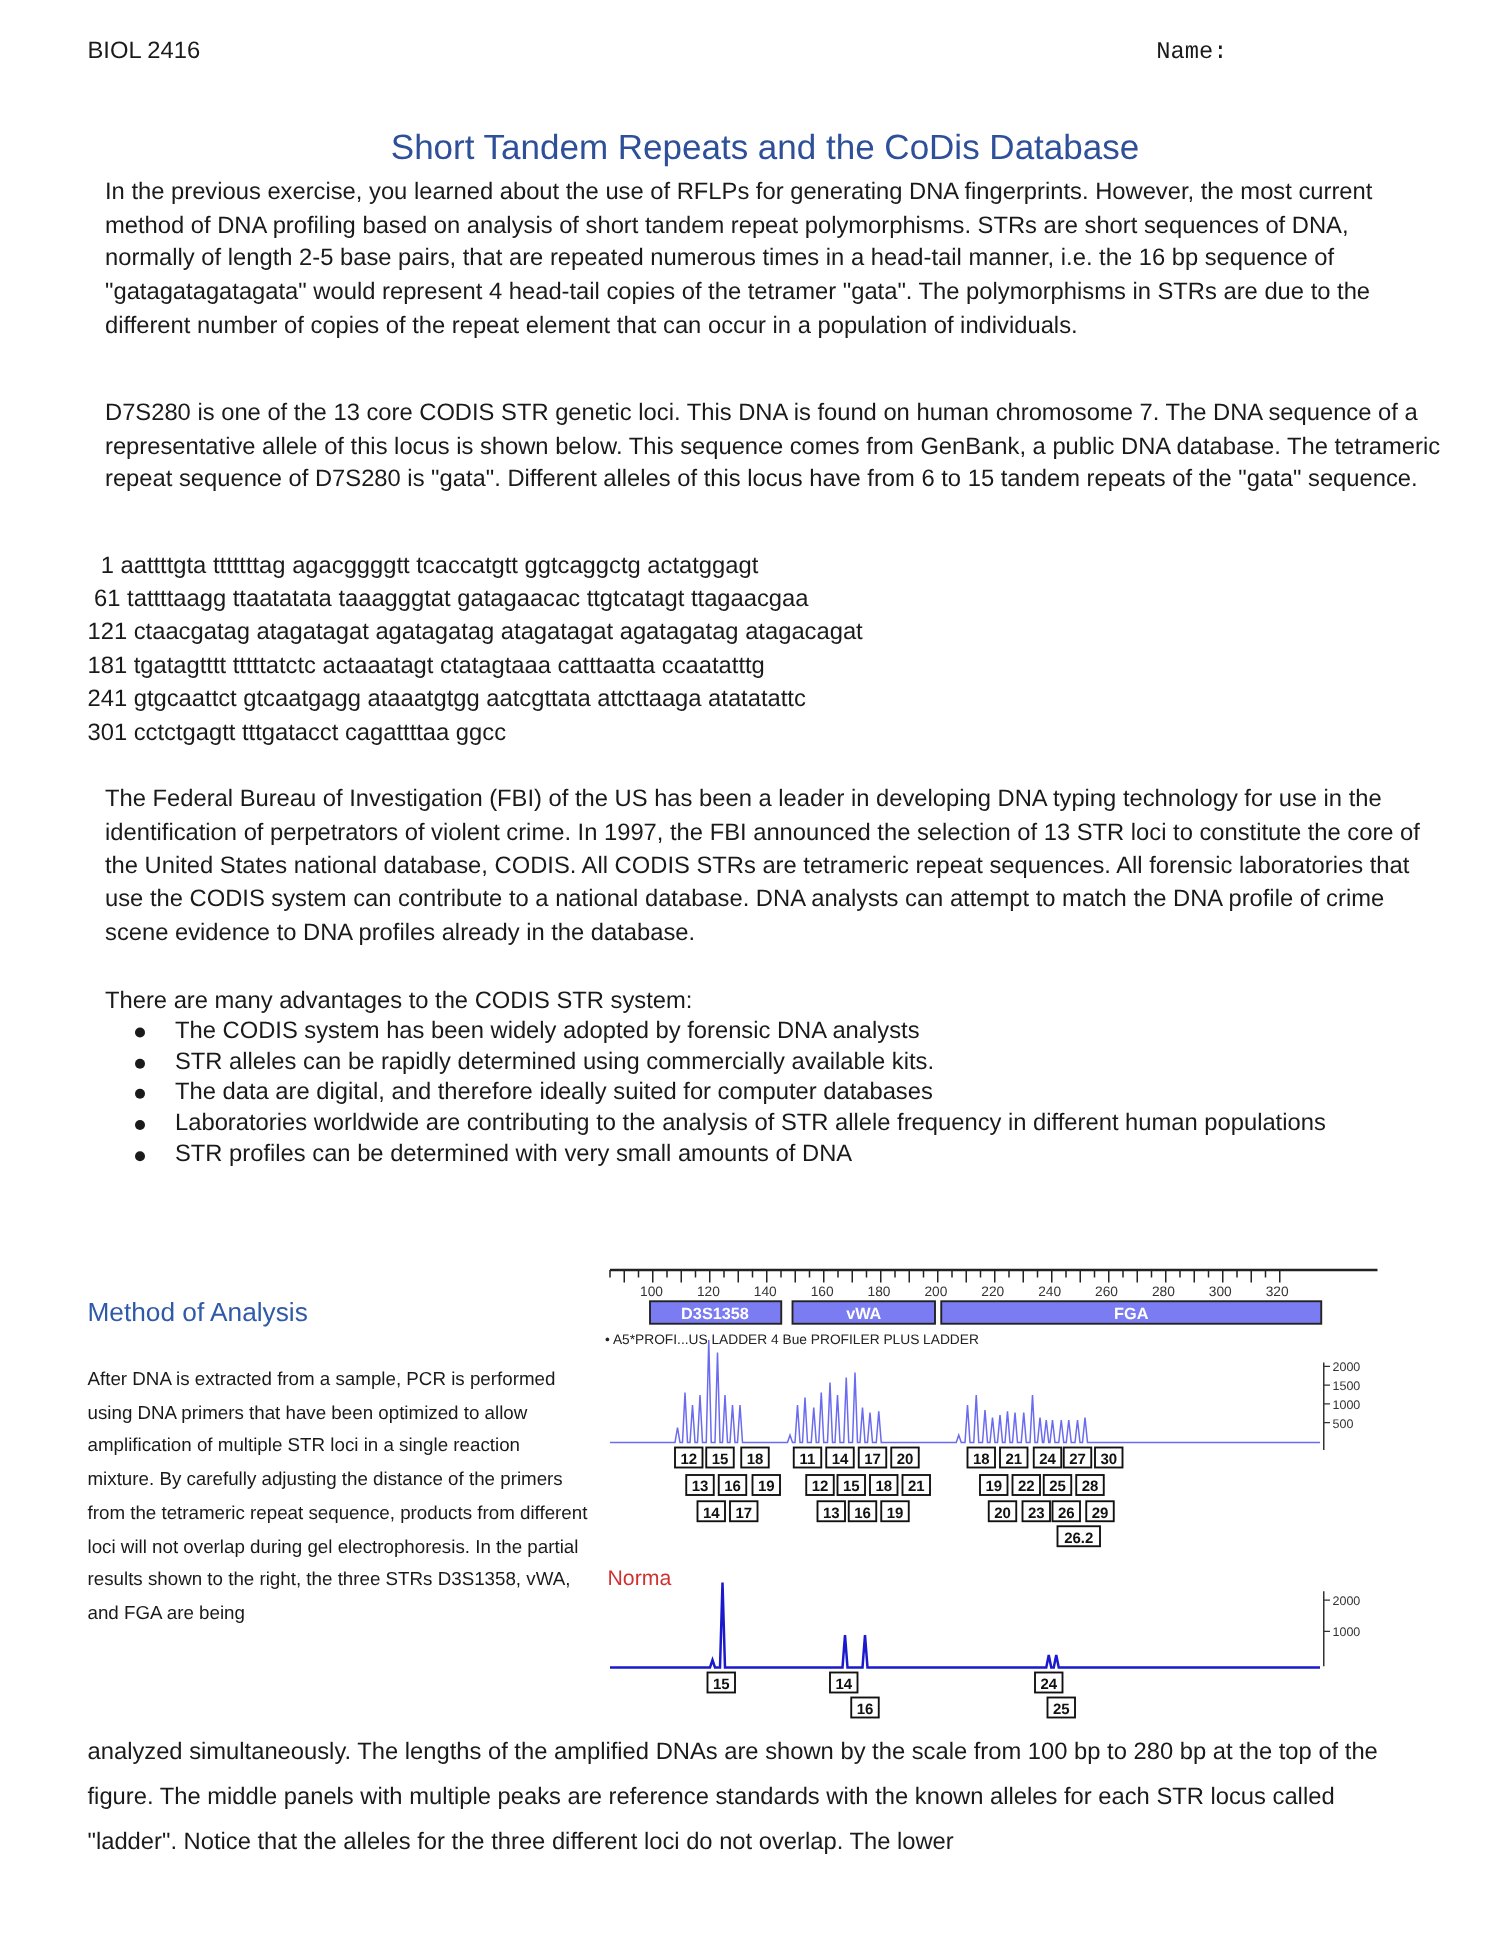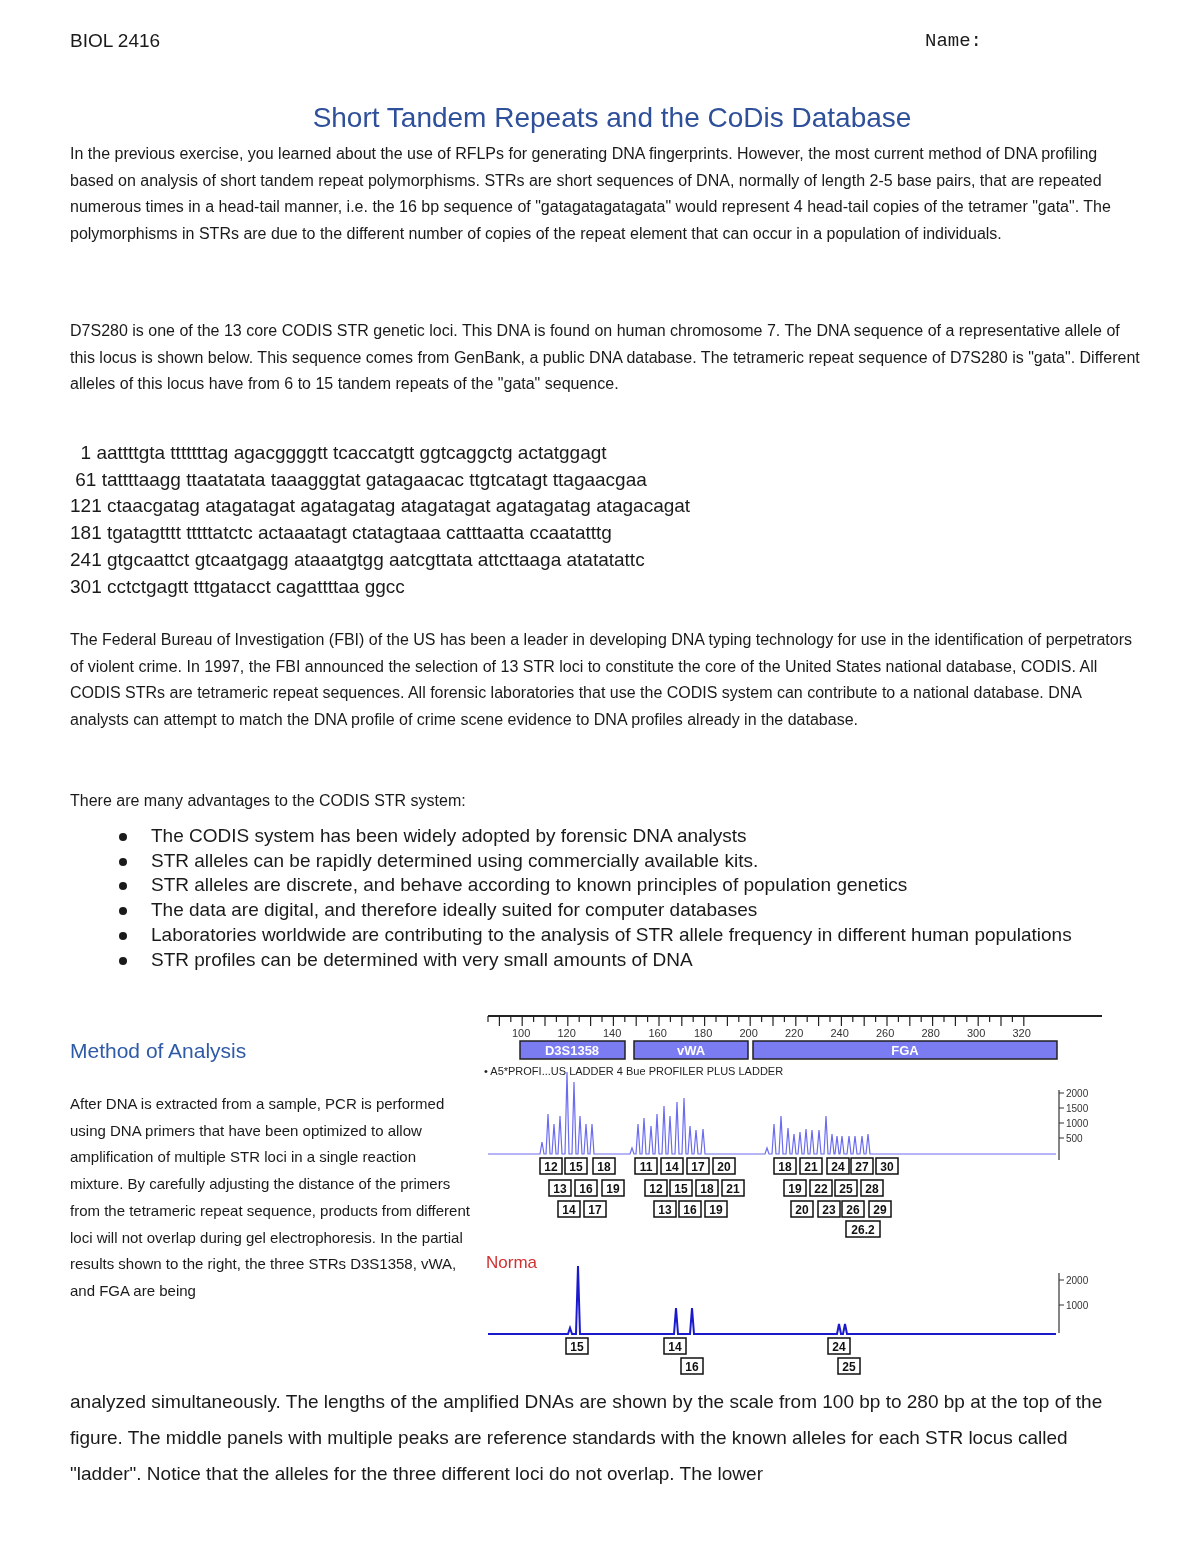--- a/index.html
+++ b/index.html
@@ -7,27 +7,27 @@
     width: 1200px; height: 1553px; position: relative; overflow: hidden;
     font-family: "Liberation Sans", "DejaVu Sans", sans-serif;
     color: #1a1a1a;
   }
   .hdr-left { position: absolute; left: 70px; top: 30px; font-size: 19px; }
   .hdr-right { position: absolute; left: 925px; top: 30px; font-size: 19px; font-family: Liberation Mono, monospace; }
   .title {
     position: absolute; left: 0; width: 1200px; top: 102px; text-align: center;
     font-size: 28px; color: #2e4f99; padding-left: 12px;
   }
-  .body-text { position: absolute; left: 70px; width: 1070px; font-size: 16px; line-height: 26.7px; }
+  .body-text { position: absolute; left: 84px; width: 1070px; font-size: 19px; line-height: 26.7px; }
   .p1 { top: 141px; }
   .p2 { top: 318px; }
   .seq { position: absolute; left: 70px; top: 440px; font-size: 19px; line-height: 26.7px; white-space: pre; }
   .p3 { top: 627px; }
   .p4 { top: 788px; }
-  ul.adv { position: absolute; left: 70px; top: 813px; width: 1050px; margin: 11px; padding: 0; list-style: none; font-size: 19px; line-height: 24.7px; }
+  ul.adv { position: absolute; left: 70px; top: 813px; width: 1050px; margin: 0; padding: 0; list-style: none; font-size: 19px; line-height: 24.7px; }
   ul.adv li { position: relative; padding-left: 70px; }
   ul.adv li .bullet { position: absolute; left: 38px; top: 9px; width: 8px; height: 8px; background: #1a1a1a; border-radius: 50%; }
   .h2 { position: absolute; left: 70px; top: 1039px; font-size: 21px; color: #2e5aa8; }
   .method { position: absolute; left: 70px; top: 1091px; width: 400px; font-size: 15px; line-height: 26.7px; }
   .method-cont { position: absolute; left: 70px; top: 1384px; width: 1070px; font-size: 19px; line-height: 36px; }
   .fig { position: absolute; left: 484px; top: 1008px; width: 622px; height: 375px; }
   .fig svg { display: block; }
 </style>
 </head>
 <body>
@@ -41,21 +41,20 @@
 <div class="body-text p2">D7S280 is one of the 13 core CODIS STR genetic loci. This DNA is found on human chromosome 7. The DNA sequence of a representative allele of this locus is shown below. This sequence comes from GenBank, a public DNA database. The tetrameric repeat sequence of D7S280 is "gata". Different alleles of this locus have from 6 to 15 tandem repeats of the "gata" sequence.</div>
 
 <div class="seq"><div>  1 aattttgta tttttttag agacggggtt tcaccatgtt ggtcaggctg actatggagt</div><div> 61 tattttaagg ttaatatata taaagggtat gatagaacac ttgtcatagt ttagaacgaa</div><div>121 ctaacgatag atagatagat agatagatag atagatagat agatagatag atagacagat</div><div>181 tgatagtttt tttttatctc actaaatagt ctatagtaaa catttaatta ccaatatttg</div><div>241 gtgcaattct gtcaatgagg ataaatgtgg aatcgttata attcttaaga atatatattc</div><div>301 cctctgagtt tttgatacct cagattttaa ggcc</div></div>
 
 <div class="body-text p3">The Federal Bureau of Investigation (FBI) of the US has been a leader in developing DNA typing technology for use in the identification of perpetrators of violent crime. In 1997, the FBI announced the selection of 13 STR loci to constitute the core of the United States national database, CODIS. All CODIS STRs are tetrameric repeat sequences. All forensic laboratories that use the CODIS system can contribute to a national database. DNA analysts can attempt to match the DNA profile of crime scene evidence to DNA profiles already in the database.</div>
 <div class="body-text p4">There are many advantages to the CODIS STR system:</div>
 
 <ul class="adv">
   <li><span class="bullet"></span><span>The CODIS system has been widely adopted by forensic DNA analysts</span></li>
   <li><span class="bullet"></span><span>STR alleles can be rapidly determined using commercially available kits.</span></li>
-  <li><span class="bullet"></span><span>STR alleles are discrete, and behave according to known principles of population genetics</span></li>
   <li><span class="bullet"></span><span>The data are digital, and therefore ideally suited for computer databases</span></li>
   <li><span class="bullet"></span><span>Laboratories worldwide are contributing to the analysis of STR allele frequency in different human populations</span></li>
   <li><span class="bullet"></span><span>STR profiles can be determined with very small amounts of DNA</span></li>
 </ul>
 
 <div class="h2">Method of Analysis</div>
 <div class="method">After DNA is extracted from a sample, PCR is performed using DNA primers that have been optimized to allow amplification of multiple STR loci in a single reaction mixture. By carefully adjusting the distance of the primers from the tetrameric repeat sequence, products from different loci will not overlap during gel electrophoresis. In the partial results shown to the right, the three STRs D3S1358, vWA, and FGA are being</div>
 
 <div class="fig">
   <svg width="622" height="375" viewBox="0 0 622 375" font-family="Liberation Sans, sans-serif">

